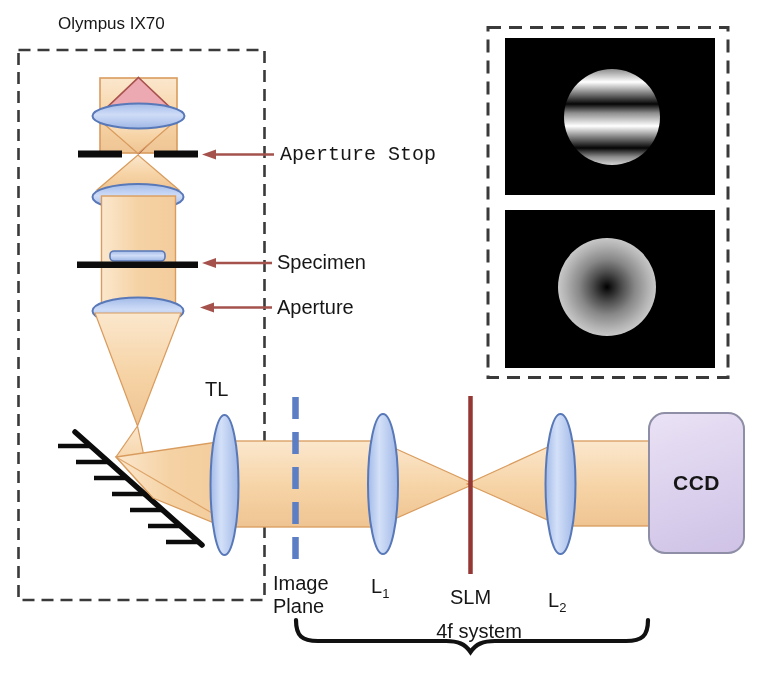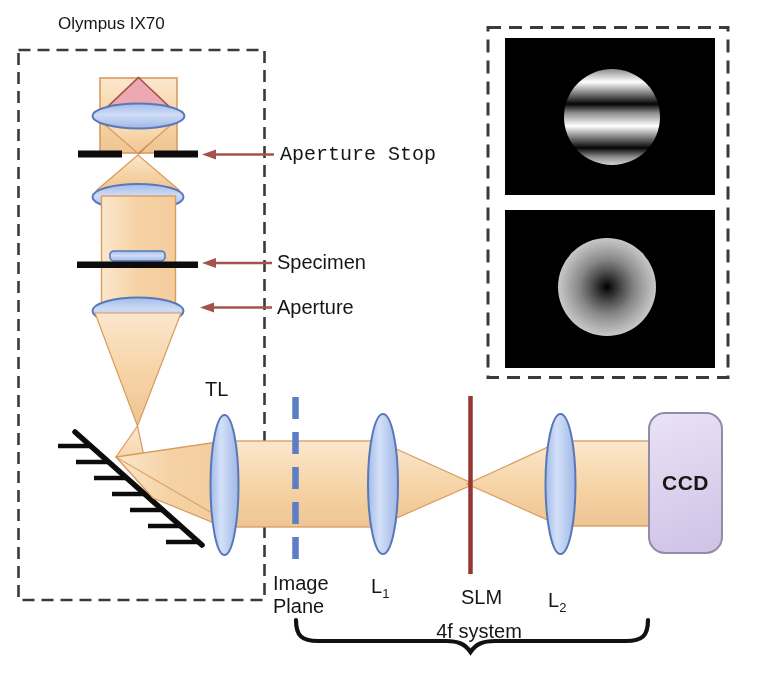--- a/index.html
+++ b/index.html
@@ -19,21 +19,21 @@
   #grating-circle{
     left:564px;top:69px;width:96px;height:96px;
     background:repeating-linear-gradient(to bottom,#8d8d8d 0px,#ffffff 13px,#050505 35px,#8d8d8d 44px);
   }
   #radial-circle{
     left:558px;top:238px;width:98px;height:98px;
     background:radial-gradient(circle at 50% 50%,#000 0%,#1e1e1e 8%,#4f4f4f 22%,#878787 40%,#b3b3b3 60%,#d9d9d9 80%,#f3f3f3 97%);
   }
   
   #ccd{
-    position:absolute;left:648px;top:412px;width:75px;height:142px;
+    position:absolute;left:648px;top:412px;width:97px;height:142px;
     border:2.5px solid var(--ccd_border,#8e8ea6);border-radius:17px;
     background:linear-gradient(160deg,#eae2f5 0%,#ddd3ee 45%,#cfc2e6 100%);
     display:flex;align-items:center;justify-content:center;
     font-weight:bold;font-size:21px;letter-spacing:.5px;box-sizing:border-box;
   }
 </style>
 </head>
 <body>
 
 <div id="stage">
@@ -136,17 +136,17 @@
     <span>CCD</span>
   </div>
 
   <div class="lbl title" style="left:58px;top:14px;">Olympus IX70</div>
   <div class="lbl" style="left:280px;top:143px;font-family:Liberation Mono, monospace;">Aperture Stop</div>
   <div class="lbl" style="left:277px;top:251px;">Specimen</div>
   <div class="lbl" style="left:277px;top:296px;">Aperture</div>
   <div class="lbl" style="left:205px;top:378px;">TL</div>
   <div class="lbl wrap2" style="left:273px;top:572px;">Image Plane</div>
   <div class="lbl" style="left:371px;top:575px;"><span>L</span><sub>1</sub></div>
-  <div class="lbl" style="left:461px;top:586px;">SLM</div>
+  <div class="lbl" style="left:450px;top:586px;">SLM</div>
   <div class="lbl" style="left:548px;top:573px;margin-top:16px;"><span>L</span><sub>2</sub></div>
   <div class="lbl" style="left:471px;top:620px;transform:translateX(-50%);margin-left:8px;">4f system</div>
 
 </div>
 
 </body></html>

